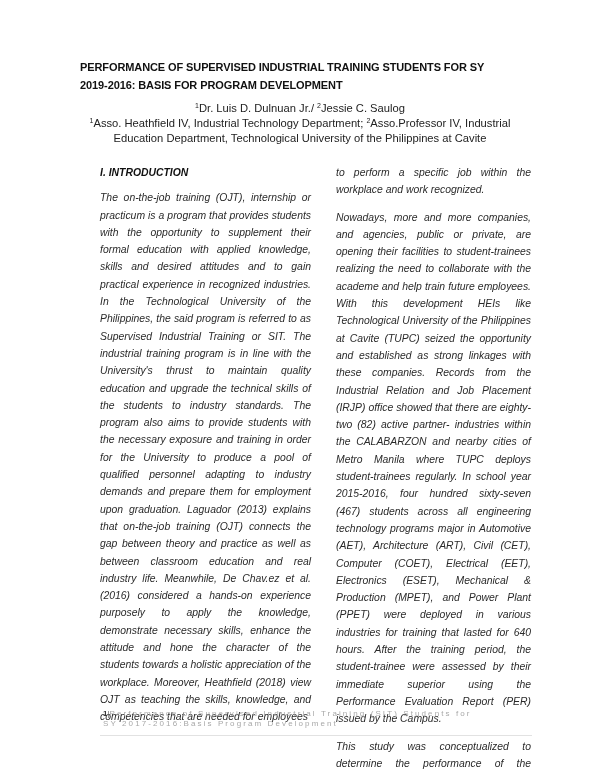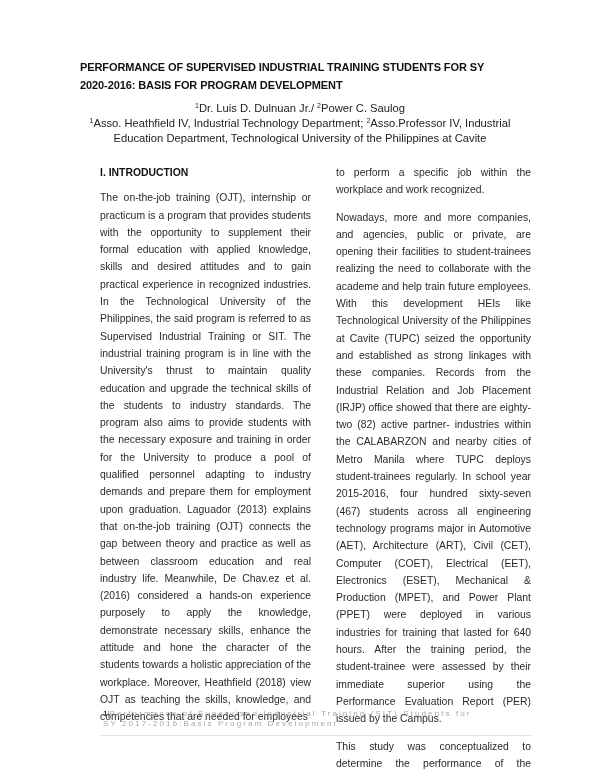--- a/index.html
+++ b/index.html
@@ -7,40 +7,40 @@
          font-family: "Liberation Sans", sans-serif; color: #222; }
   .page { position: absolute; left: 0; top: 0; width: 600px; height: 776px; background: #fff; }
   .title { position: absolute; left: 80px; width: 440px; top: 58px; text-align: left;
            font-weight: bold; font-size: 11px; line-height: 18px; color: #111; letter-spacing: -0.1px; }
   .authors { position: absolute; left: 70px; width: 460px; top: 101px; text-align: center;
              font-size: 11.2px; line-height: 15px; color: #222; }
   .authors sup { font-size: 7px; vertical-align: 4px; line-height: 0; }
   .col { position: absolute; font-size: 10.4px; line-height: 17.3px; color: #2a2a2a; text-align: justify; }
   .col-left { left: 100px; width: 211px; top: 164px; }
   .col-right { left: 336px; width: 195px; top: 164px; }
-  .col p { margin: 0 0 10px 0; }
+  .col p { margin: 0 0 10px 0; font-style: italic; }
   .heading { font-weight: bold; font-size: 10.4px; line-height: 17.3px; color: #111; margin: 0 0 8px 0 !important; text-align: left; }
   .rule { position: absolute; left: 100px; width: 432px; top: 735px; height: 0; border-top: 1px solid #e2e2e2; }
   .footer { position: absolute; left: 103px; top: 709px; font-size: 8px; line-height: 9.5px; color: #a8a8a8; letter-spacing: 2.1px; white-space: nowrap; }
   .footer .num { color: #333; font-weight: bold; letter-spacing: 0; }
   .footer .bar { color: #666; letter-spacing: 0; }
 </style>
 </head>
 <body>
 
 <div class="page">
 
   <div class="title">
     <div>PERFORMANCE OF SUPERVISED INDUSTRIAL TRAINING STUDENTS FOR SY</div>
-    <div>2020-2016: BASIS FOR PROGRAM DEVELOPMENT</div>
+    <div>2019-2016: BASIS FOR PROGRAM DEVELOPMENT</div>
   </div>
 
   <div class="authors">
     <div>
-      <sup>1</sup><span>Dr. Luis D. Dulnuan Jr./ </span><sup>2</sup><span>Power C. Saulog</span>
+      <sup>1</sup><span>Dr. Luis D. Dulnuan Jr./ </span><sup>2</sup><span>Jessie C. Saulog</span>
     </div>
     <div>
       <sup>1</sup><span>Asso. Heathfield IV, Industrial Technology Department; </span><sup>2</sup><span>Asso.Professor IV, Industrial Education Department, Technological University of the Philippines at Cavite</span>
     </div>
   </div>
 
   <div class="col col-left">
     <p class="heading">I. INTRODUCTION</p>
     <p>The on-the-job training (OJT), internship or practicum is a program that provides students with the opportunity to supplement their formal education with applied knowledge, skills and desired attitudes and to gain practical experience in recognized industries. In the Technological University of the Philippines, the said program is referred to as Supervised Industrial Training or SIT. The industrial training program is in line with the University's thrust to maintain quality education and upgrade the technical skills of the students to industry standards. The program also aims to provide students with the necessary exposure and training in order for the University to produce a pool of qualified personnel adapting to industry demands and prepare them for employment upon graduation. Laguador (2013) explains that on-the-job training (OJT) connects the gap between theory and practice as well as between classroom education and real industry life. Meanwhile, De Chav.ez et al. (2016) considered a hands-on experience purposely to apply the knowledge, demonstrate necessary skills, enhance the attitude and hone the character of the students towards a holistic appreciation of the workplace. Moreover, Heathfield (2018) view OJT as teaching the skills, knowledge, and competencies that are needed for employees</p>
   </div>

